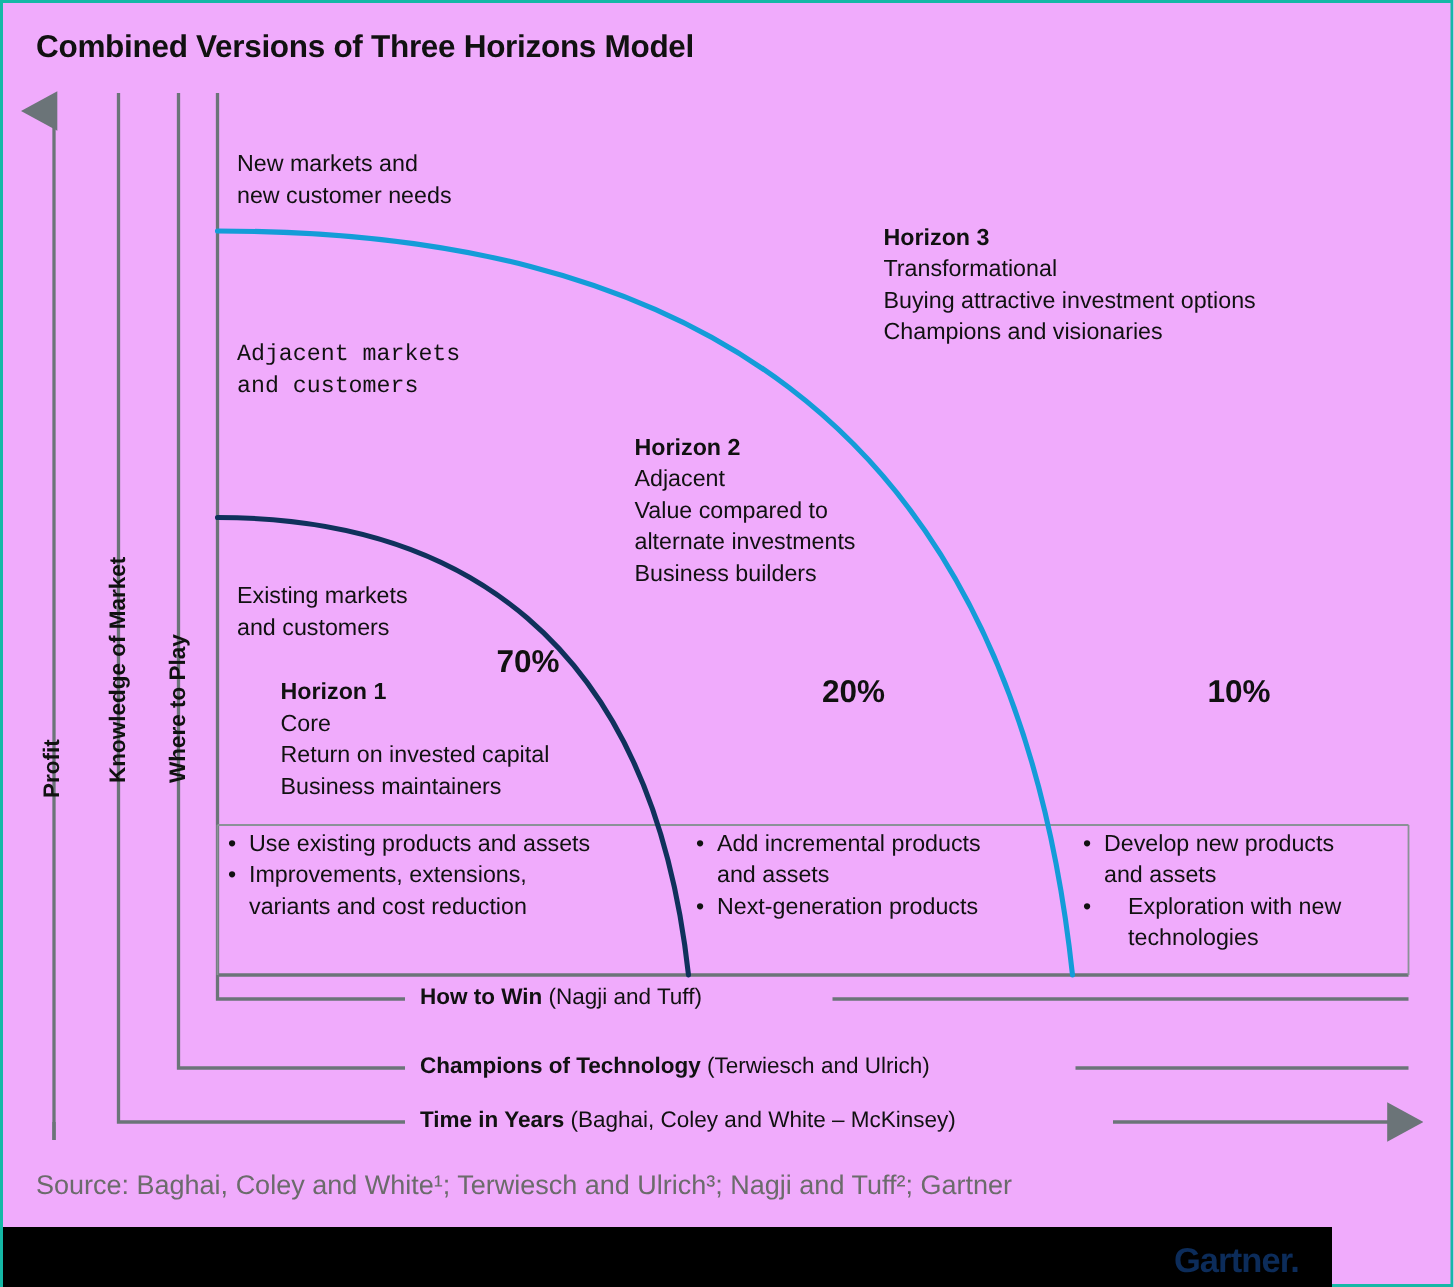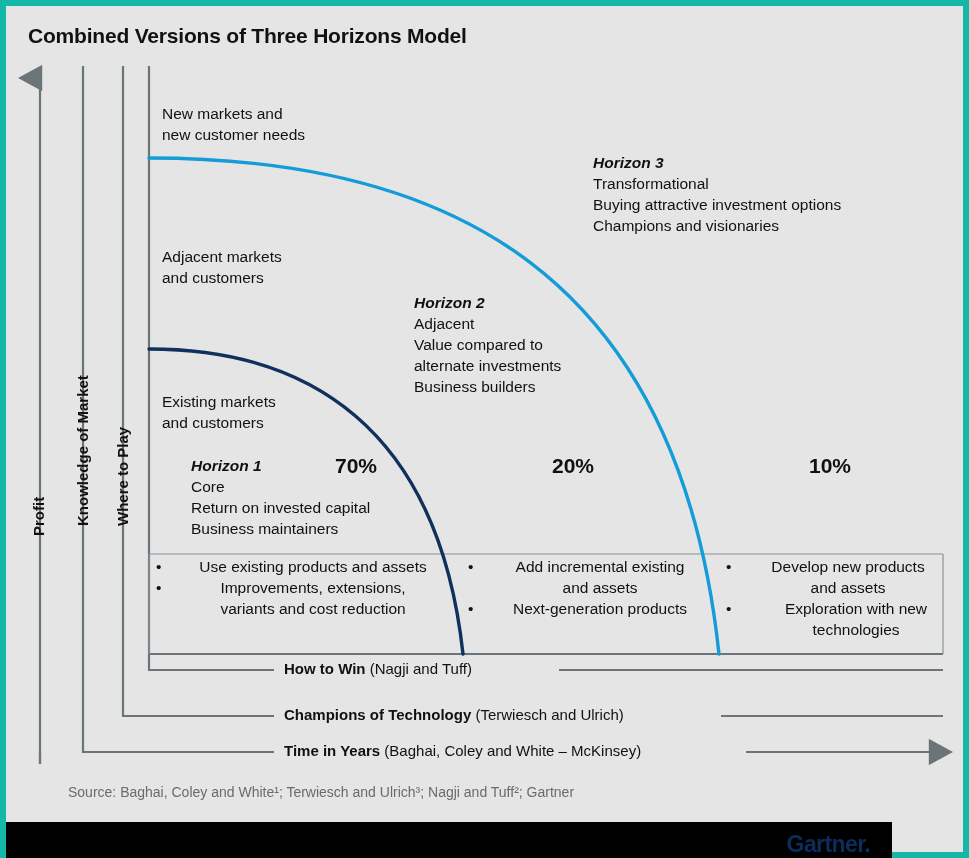--- a/index.html
+++ b/index.html
@@ -6,69 +6,69 @@
   body{
     width:969px;height:858px;
     background:#ffffff;
     font-family:"Liberation Sans", sans-serif;
     color:#111111;
     overflow:hidden;
     position:relative;
   }
   #frame{
     position:absolute;left:0;top:0;width:969px;height:858px;
-    border:6px solid #14b8a6;
+    border:2px solid #14b8a6;
     box-sizing:border-box;
-    background:#e5e5e5;
+    background:#f0abfc;
   }
   .abs{position:absolute;}
 
   
   #title{
     left:22px;top:18px;
     font-size:21px;font-weight:bold;letter-spacing:-0.2px;
     color:#111;
   }
 
   
   #canvas{position:absolute;left:0;top:0;width:969px;height:858px;pointer-events:none;}
 
   
   .txt{font-size:15.5px;line-height:21px;color:#111;white-space:pre;}
-  .bold{font-weight:bold;font-style:italic;}
+  .bold{font-weight:bold;}
   .vlabel{
     font-size:15px;font-weight:bold;color:#111;
     transform-origin:0 0;
     white-space:nowrap;
   }
   .pct{font-size:21px;font-weight:bold;color:#111;}
 
   .axlabel{font-size:15px;color:#111;white-space:nowrap;}
   .axlabel b{font-weight:bold;}
 
   #source{
     left:22px;top:778px;
-    font-size:14px;color:#6b6b6b;margin-left:40px;
+    font-size:18px;color:#6b6b6b;
   }
 
   
   #footer{
     left:0;top:816px;width:886px;height:42px;
     background:#000000;
   }
   #logo{
     position:absolute;right:22px;top:9px;
     font-size:23px;font-weight:bold;color:#0c2c5a;
     letter-spacing:-0.6px;
     font-family:"Liberation Sans", sans-serif;
   }
   .bullets{font-size:15.5px;line-height:21px;}
   .bl{display:flex;}
   .bl .dot{width:14px;flex:0 0 14px;}
-  .bl .bt{flex:1;text-align:center;}
+  .bl .bt{flex:1;}
 </style>
 </head>
 <body>
 
 <div id="frame">
 
   <div class="abs" id="title">Combined Versions of Three Horizons Model</div>
 
   <svg id="canvas" viewBox="0 0 969 858">
     <defs>
@@ -112,67 +112,67 @@
 
     <path d="M143 152 C 440 152, 672 265, 713 648" fill="none" stroke="#149cd8" stroke-width="3.4" stroke-linecap="round"></path>
   </svg>
 
   <div class="abs vlabel" style="left:24px;top:530px;transform:rotate(-90deg);">Profit</div>
   <div class="abs vlabel" style="left:68px;top:520px;transform:rotate(-90deg);">Knowledge of Market</div>
   <div class="abs vlabel" style="left:108px;top:520px;transform:rotate(-90deg);">Where to Play</div>
 
   <div class="abs txt" style="left:156px;top:97px;">New markets and
 new customer needs</div>
-  <div class="abs txt" style="left:156px;top:240px;">Adjacent markets
+  <div class="abs txt" style="left:156px;top:224px;font-family:Liberation Mono, monospace;">Adjacent markets
 and customers</div>
   <div class="abs txt" style="left:156px;top:385px;">Existing markets
 and customers</div>
 
   <div class="abs" style="left:587px;top:146px;">
     <div class="txt bold">Horizon 3</div>
     <div class="txt">Transformational</div>
     <div class="txt">Buying attractive investment options</div>
     <div class="txt">Champions and visionaries</div>
   </div>
 
-  <div class="abs" style="left:408px;top:286px;">
+  <div class="abs" style="left:421px;top:286px;">
     <div class="txt bold">Horizon 2</div>
     <div class="txt">Adjacent</div>
     <div class="txt">Value compared to</div>
     <div class="txt">alternate investments</div>
     <div class="txt">Business builders</div>
   </div>
 
   <div class="abs" style="left:185px;top:449px;">
     <div class="txt bold">Horizon 1</div>
     <div class="txt">Core</div>
     <div class="txt">Return on invested capital</div>
     <div class="txt">Business maintainers</div>
   </div>
 
-  <div class="abs pct" style="left:329px;top:448px;">70%</div>
+  <div class="abs pct" style="left:329px;top:428px;">70%</div>
   <div class="abs pct" style="left:546px;top:448px;">20%</div>
   <div class="abs pct" style="left:803px;top:448px;">10%</div>
 
   <div class="abs bullets" style="left:150px;top:550px;width:300px;">
     <div class="bl">
       <span class="dot">•</span>
       <span class="bt" style="white-space:pre;">Use existing products and assets</span>
     </div>
     <div class="bl">
       <span class="dot">•</span>
       <span class="bt" style="white-space:pre;">Improvements, extensions,
 variants and cost reduction</span>
     </div>
   </div>
 
   <div class="abs bullets" style="left:462px;top:550px;width:250px;">
     <div class="bl">
       <span class="dot">•</span>
-      <span class="bt" style="white-space:pre;">Add incremental existing
+      <span class="bt" style="white-space:pre;">Add incremental products
 and assets</span>
     </div>
     <div class="bl">
       <span class="dot">•</span>
       <span class="bt" style="white-space:pre;">Next-generation products</span>
     </div>
   </div>
 
   <div class="abs bullets" style="left:720px;top:550px;width:230px;">
     <div class="bl">

